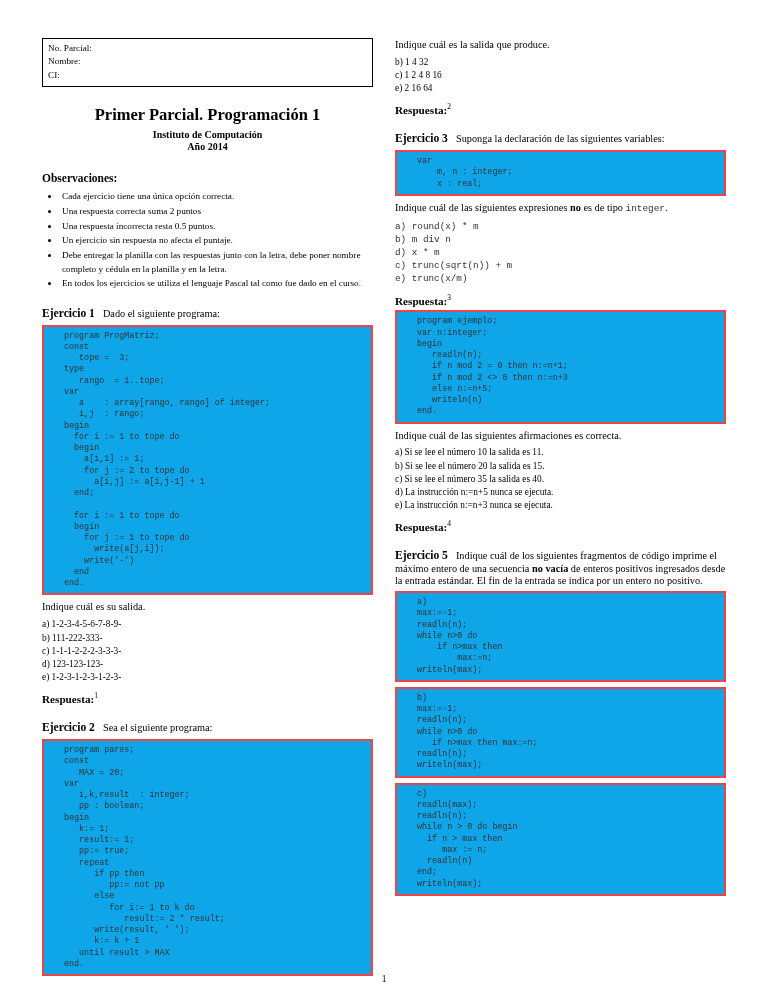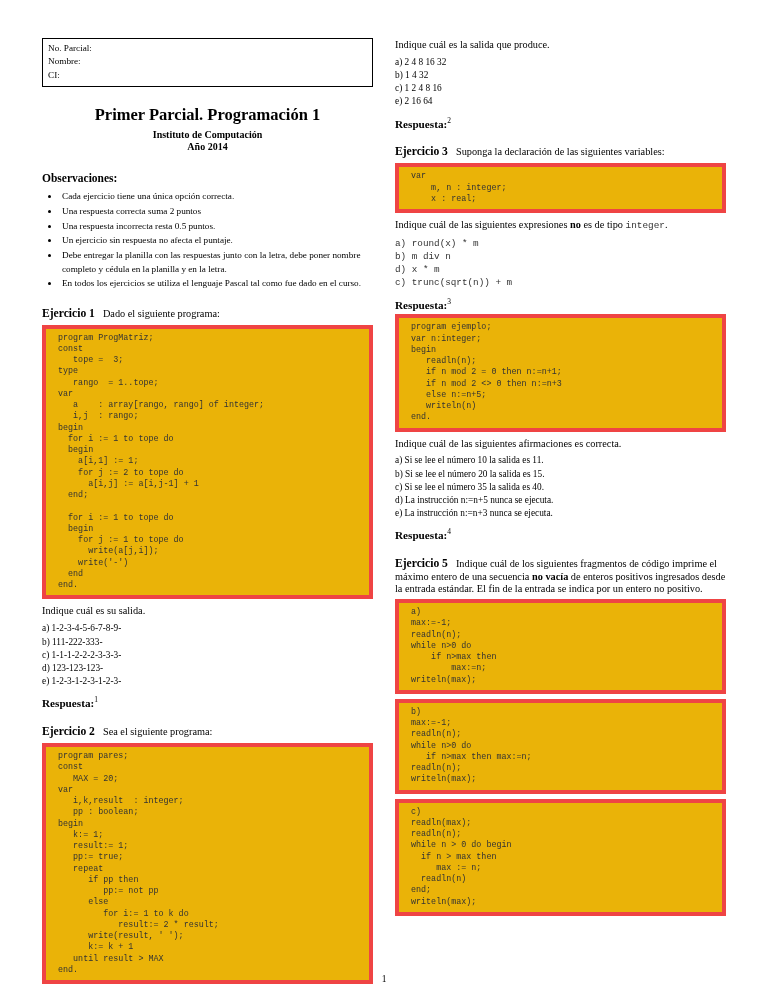--- a/index.html
+++ b/index.html
@@ -85,26 +85,26 @@
   }
   .exhead .lbl {
     font-weight: bold;
     font-size: 11.6px;
   }
   .exhead .desc {
     font-size: 10.3px;
     margin-left: 8px;
   }
   .code {
-    border: 4px solid #ef4444;
-    background: #eab308;
+    border: 2px solid #ef4444;
+    background: #0ea5e9;
     font-family: "Liberation Mono", monospace;
     font-size: 8.4px;
     line-height: 1.34;
-    padding: 4px 12px;
+    padding: 4px 20px;
     white-space: pre;
     color: #333;
     overflow: hidden;
     margin-bottom: 5px;
   }
   .plain {
     font-size: 10.3px;
     margin: 5px 0 4px 0;
     line-height: 1.35;
   }
@@ -239,21 +239,20 @@
       k:= k + 1
    until result &gt; MAX
 end.</div>
 
     </div>
 
     <div class="col">
 
       <div class="plain nomargin">Indique cuál es la salida que produce.</div>
       <ul class="opts">
-        <li>a)  2 4 8 16 32</li>
         <li>b)  1 4 32</li>
         <li>c)  1 2 4 8 16</li>
         <li>e)  2 16 64</li>
       </ul>
       <div class="resp">
         <span>Respuesta:</span><sup>2</sup>
       </div>
 
       <div class="exhead">
         <span class="lbl">Ejercicio 3</span><span class="desc">Suponga la declaración de las siguientes variables:</span>
@@ -262,20 +261,21 @@
     m, n : integer;
     x : real;</div>
       <div class="plain just">
         <span>Indique cuál de las siguientes expresiones </span><b>no</b><span> es de tipo </span><span class="mono">integer</span><span>.</span>
       </div>
       <ul class="opts optmono">
         <li>a)  round(x) * m</li>
         <li>b)  m div n</li>
         <li>d)  x * m</li>
         <li>c)  trunc(sqrt(n)) + m</li>
+        <li>e)  trunc(x/m)</li>
       </ul>
       <div class="resp">
         <span>Respuesta:</span><sup>3</sup>
       </div>
 
       <div class="code">program ejemplo;
 var n:integer;
 begin
    readln(n);
    if n mod 2 = 0 then n:=n+1;

